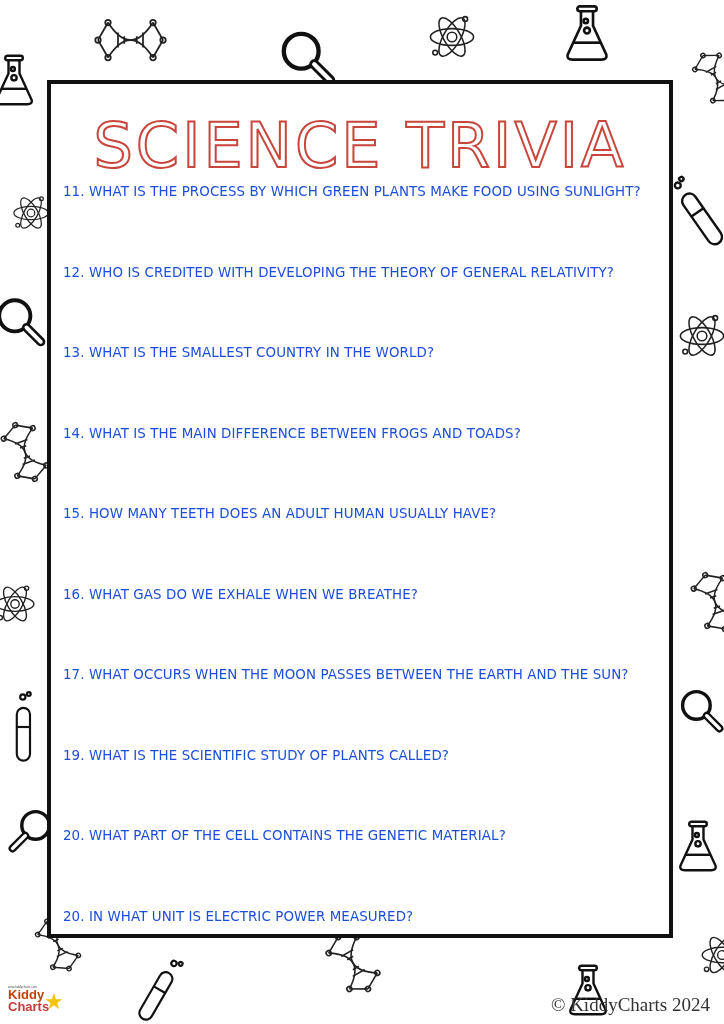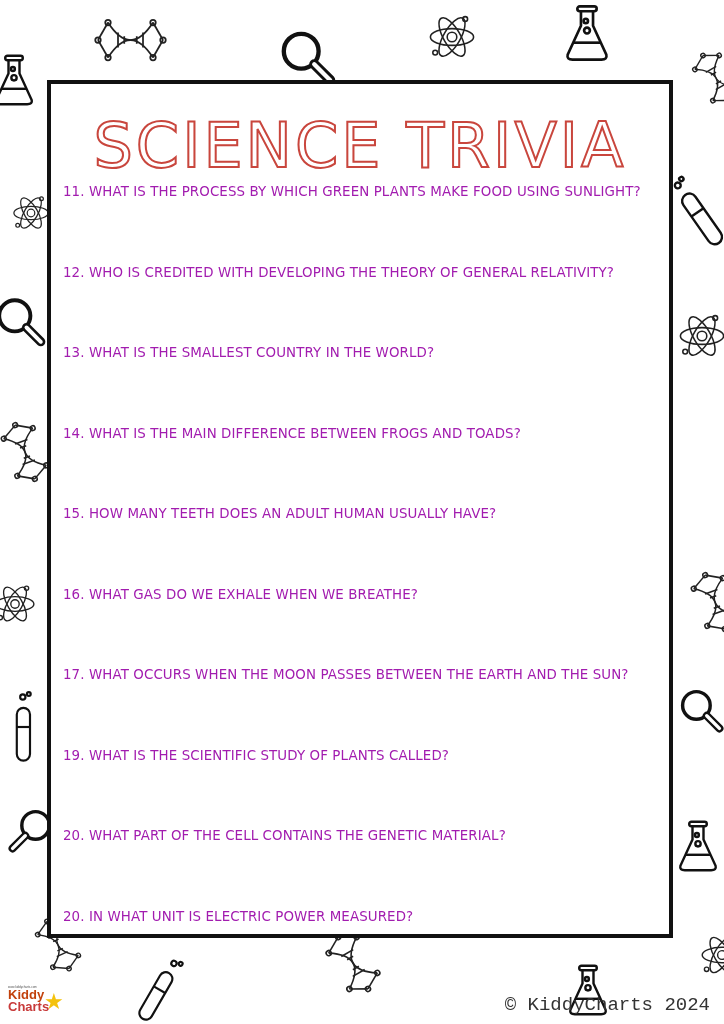--- a/index.html
+++ b/index.html
@@ -17,25 +17,25 @@
   .title {
     position: absolute; left: 0; right: 0; top: 6px; text-align: center;
     font-family: "DejaVu Sans", sans-serif; font-size: 62px; letter-spacing: 3px;
     color: #fff; -webkit-text-stroke: 2px #c9463d; font-weight: normal;
     line-height: 1.15;
     margin-top: 20px;
   }
   .questions { position: absolute; left: 12px; top: 100px; right: 10px; }
   .q {
     height: 80.5px; font-family: "DejaVu Sans", sans-serif; font-size: 13.4px;
-    color: #a21caf; letter-spacing: 0.1px; white-space: nowrap;
+    color: #1d4ed8; letter-spacing: 0.1px; white-space: nowrap;
   }
   .footer-copy {
     position: absolute; right: 14px; top: 994px; font-size: 19px; color: #333;
-    font-family: Liberation Mono, monospace;
+    font-family: Liberation Serif, serif;
   }
   .logo { position: absolute; left: 8px; top: 985px; width: 60px; height: 38px; }
   .logo .kiddy { font-size: 13px; font-weight: bold; color: #c2410c; line-height: 12px; }
   .logo .charts { font-size: 13px; font-weight: bold; color: #c83a3a; line-height: 12px; }
   .logo .star { position: absolute; left: 36px; top: 4px; font-size: 22px; color: #f4c20d; }
   .logo .tiny { font-size: 3px; color: #555; }
 </style>
 </head>
 <body>
 

